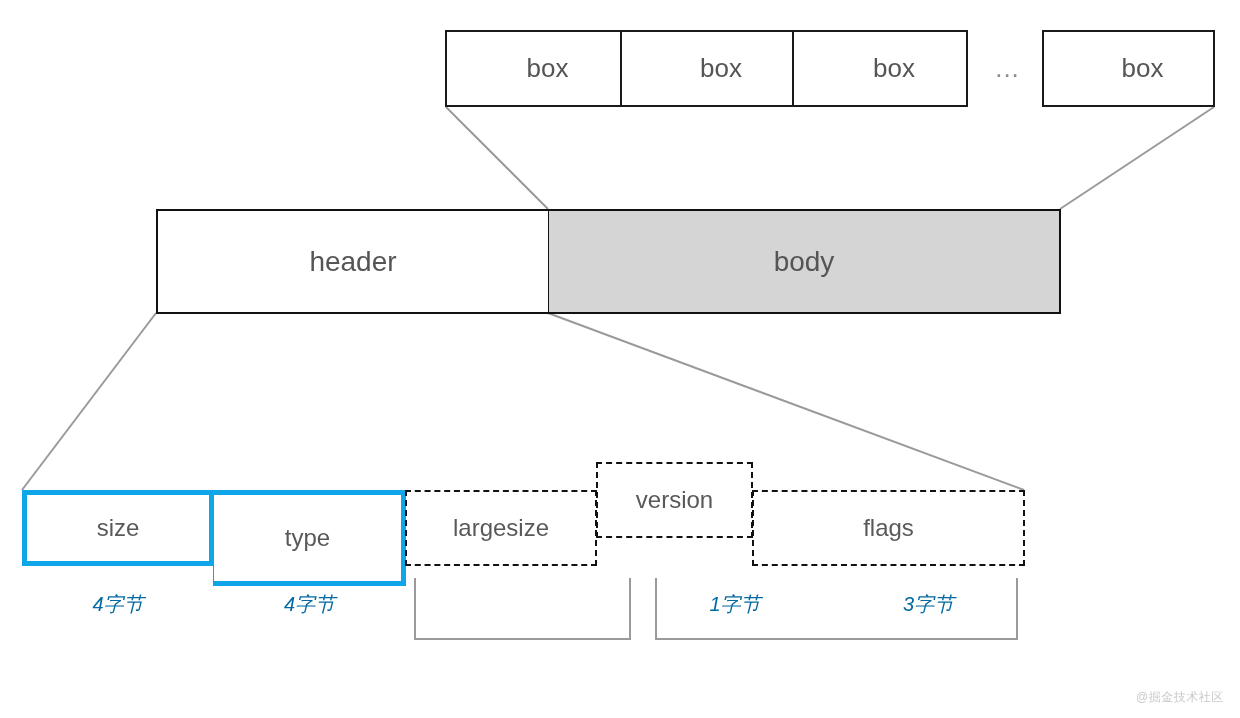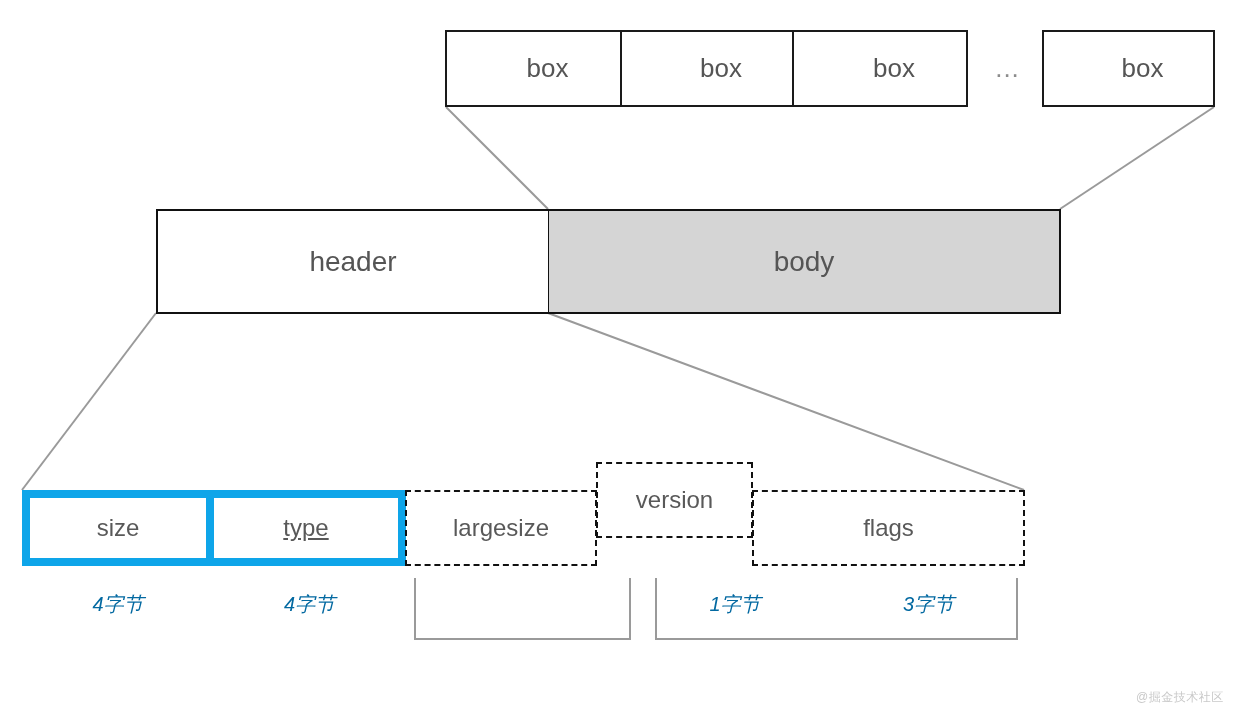--- a/index.html
+++ b/index.html
@@ -75,21 +75,21 @@
     border-left-width: 1px;
     background: #d5d5d5;
   }
 
   
   .fieldrow .cell {
     font-size: 24px;
     color: #595959;
   }
   .fieldrow .cell.solid {
-    border: 8px solid #0ea5e9;
+    border: 5px solid #0ea5e9;
   }
   .fieldrow .cell.solid.joined-left {
     border-left-width: 1px;
   }
   .fieldrow .cell.dashed {
     border: 2px dashed #111111;
   }
   .fieldrow .cell.dashed.joined-left {
     border-left-width: 2px;
   }
@@ -165,21 +165,21 @@
     </div>
     <div class="cell body-cell" style="left:548px; top:209px; width:513px; height:105px;">
       <span>body</span>
     </div>
   </div>
 
   <div class="fieldrow">
     <div class="cell solid" style="left:22px; top:490px; width:192px; height:76px;">
       <span>size</span>
     </div>
-    <div class="cell solid joined-left" style="left:213px; top:490px; width:193px; height:76px;text-decoration:underline;">
+    <div class="cell solid joined-left" style="left:213px; top:490px; width:193px; height:96px;">
       <span>type</span>
     </div>
     <div class="cell dashed" style="left:405px; top:490px; width:192px; height:76px;">
       <span>largesize</span>
     </div>
     <div class="cell dashed joined-left" style="left:596px; top:462px; width:157px; height:76px;">
       <span>version</span>
     </div>
     <div class="cell dashed joined-left" style="left:752px; top:490px; width:273px; height:76px;">
       <span>flags</span>

